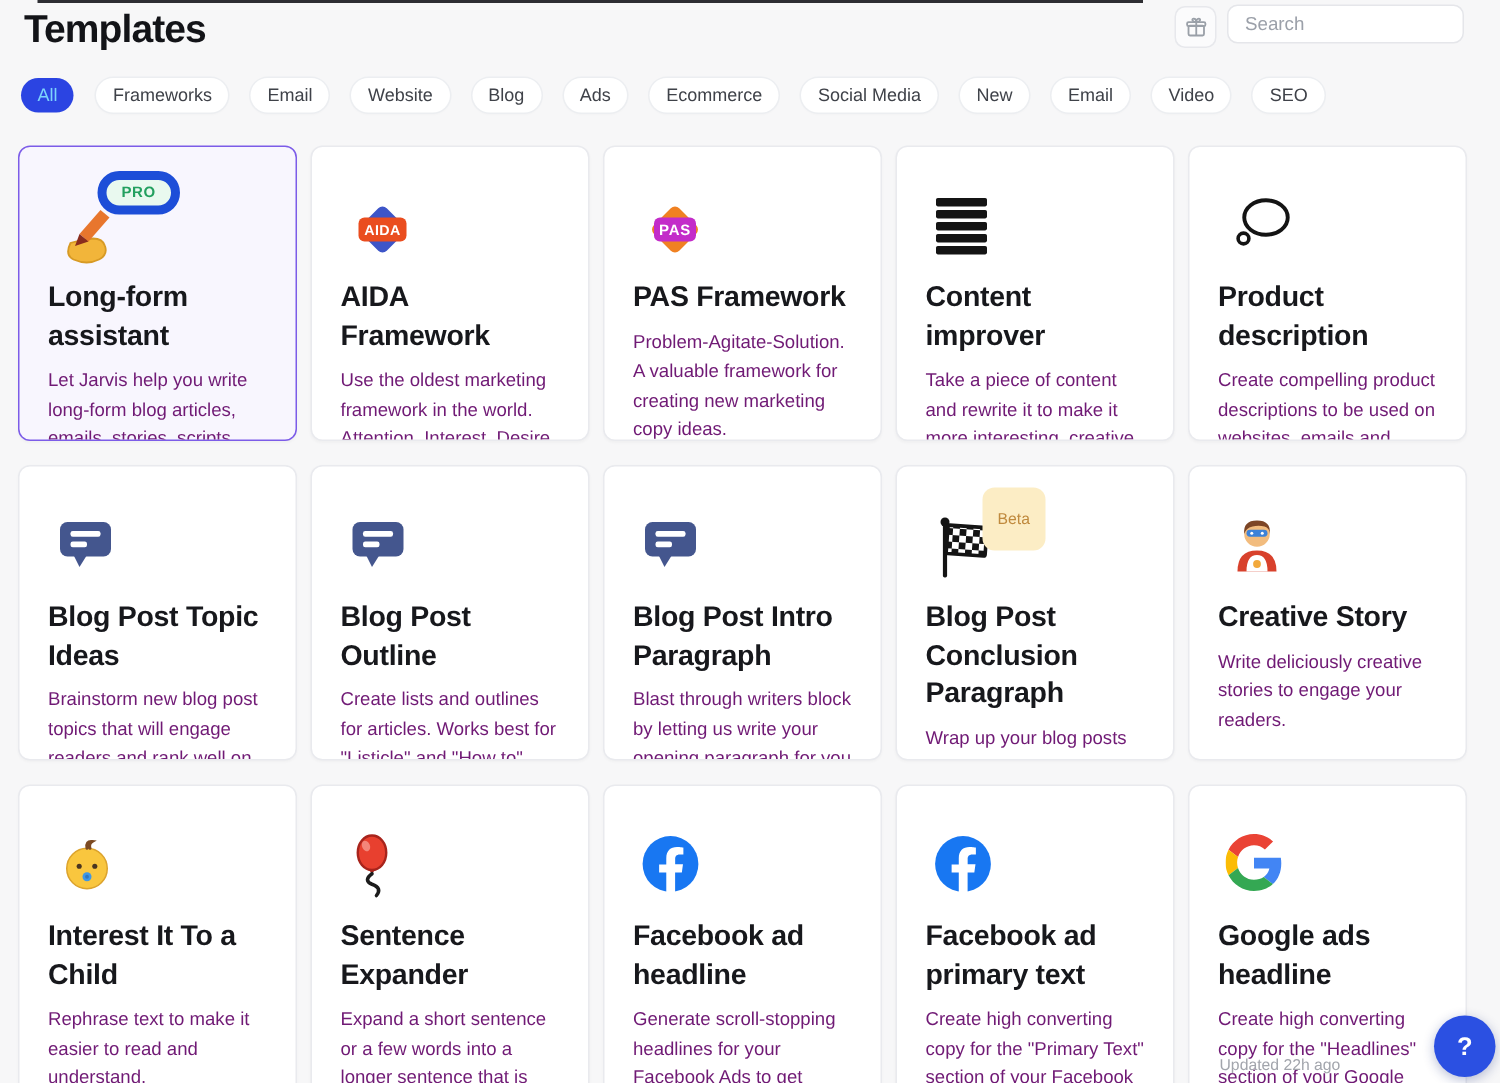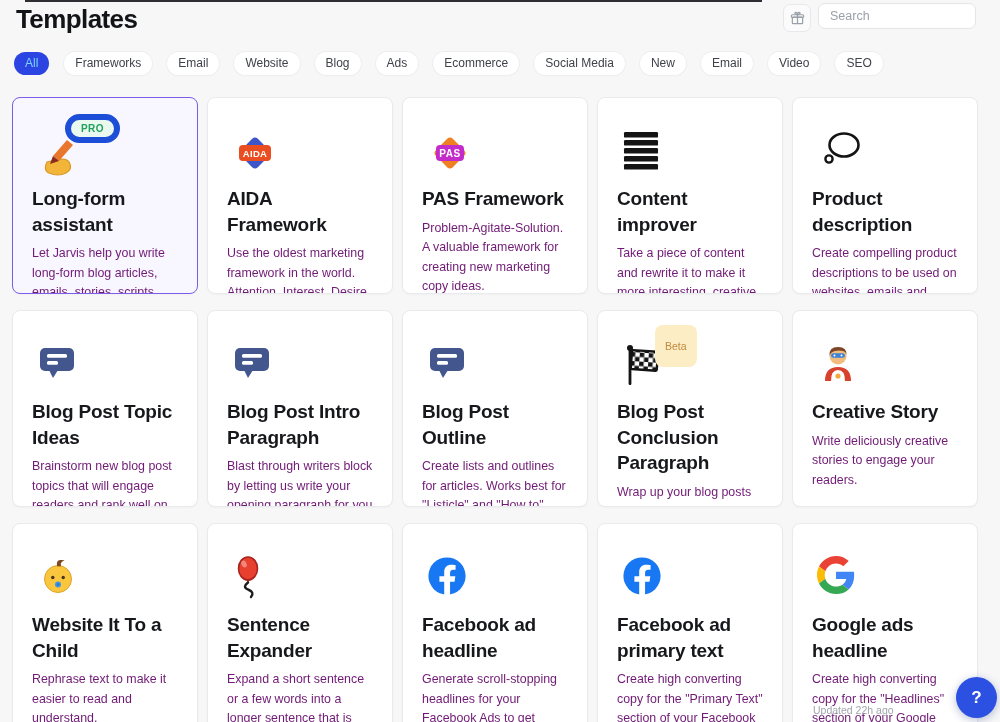--- a/index.html
+++ b/index.html
@@ -173,37 +173,37 @@
     <div class="icon-wrap">
       <span>
         <svg width="40" height="38" viewBox="0 0 40 38">
           <rect x="3" y="5" width="34" height="23" rx="5" fill="#44568e"></rect>
           <path d="M12 27 h9 l-5 8 z" fill="#44568e"></path>
           <rect x="10" y="11" width="20" height="3.8" rx="1.5" fill="#fff"></rect>
           <rect x="10" y="18" width="11" height="3.8" rx="1.5" fill="#fff"></rect>
         </svg>
       </span>
     </div>
-    <div class="card-title">Blog Post Intro Paragraph</div>
-    <div class="card-desc">Blast through writers block by letting us write your opening paragraph for you</div>
+    <div class="card-title">Blog Post Outline</div>
+    <div class="card-desc">Create lists and outlines for articles. Works best for "Listicle" and "How to" style blog posts or articles.</div>
   </div>
 
   <div class="card">
     <div class="icon-wrap">
       <span>
         <svg width="40" height="38" viewBox="0 0 40 38">
           <rect x="3" y="5" width="34" height="23" rx="5" fill="#44568e"></rect>
           <path d="M12 27 h9 l-5 8 z" fill="#44568e"></path>
           <rect x="10" y="11" width="20" height="3.8" rx="1.5" fill="#fff"></rect>
           <rect x="10" y="18" width="11" height="3.8" rx="1.5" fill="#fff"></rect>
         </svg>
       </span>
     </div>
-    <div class="card-title">Blog Post Outline</div>
-    <div class="card-desc">Create lists and outlines for articles. Works best for "Listicle" and "How to" style blog posts or articles.</div>
+    <div class="card-title">Blog Post Intro Paragraph</div>
+    <div class="card-desc">Blast through writers block by letting us write your opening paragraph for you</div>
   </div>
 
   <div class="card">
     <span class="badge-beta">Beta</span>
     <div class="icon-wrap">
       <span>
         <svg width="42" height="44" viewBox="0 0 42 44">
           <defs>
             <pattern id="chk" width="9" height="9" patternUnits="userSpaceOnUse">
               <rect width="9" height="9" fill="#fff"></rect>
@@ -248,21 +248,21 @@
         <svg width="42" height="42" viewBox="0 0 42 42">
           <circle cx="21" cy="23" r="13.5" fill="#f9c63e" stroke="#dca32d" stroke-width="1"></circle>
           <path d="M21 9.5 Q20 4.5 24.5 5 Q22 6.5 23 9.5" fill="none" stroke="#7c4a22" stroke-width="2" stroke-linecap="round"></path>
           <circle cx="15.8" cy="21.5" r="1.7" fill="#4a3520"></circle>
           <circle cx="26.2" cy="21.5" r="1.7" fill="#4a3520"></circle>
           <circle cx="21" cy="28.5" r="3" fill="#3e97e6"></circle>
           <circle cx="21" cy="28.5" r="1.3" fill="#2f77c0"></circle>
         </svg>
       </span>
     </div>
-    <div class="card-title">Website It To a Child</div>
+    <div class="card-title">Interest It To a Child</div>
     <div class="card-desc">Rephrase text to make it easier to read and understand.</div>
   </div>
 
   <div class="card">
     <div class="icon-wrap">
       <span>
         <svg width="36" height="44" viewBox="0 0 36 44">
           <ellipse cx="16" cy="12.5" rx="9.5" ry="11.5" fill="#e8402f" stroke="#a8241c" stroke-width="1.6"></ellipse>
           <ellipse cx="12" cy="8" rx="2.6" ry="3.6" fill="#f3867a" transform="rotate(-25 12 8)"></ellipse>
           <path d="M14 23.6 L18 23.6 L16 27 Z" fill="#a8241c"></path>

